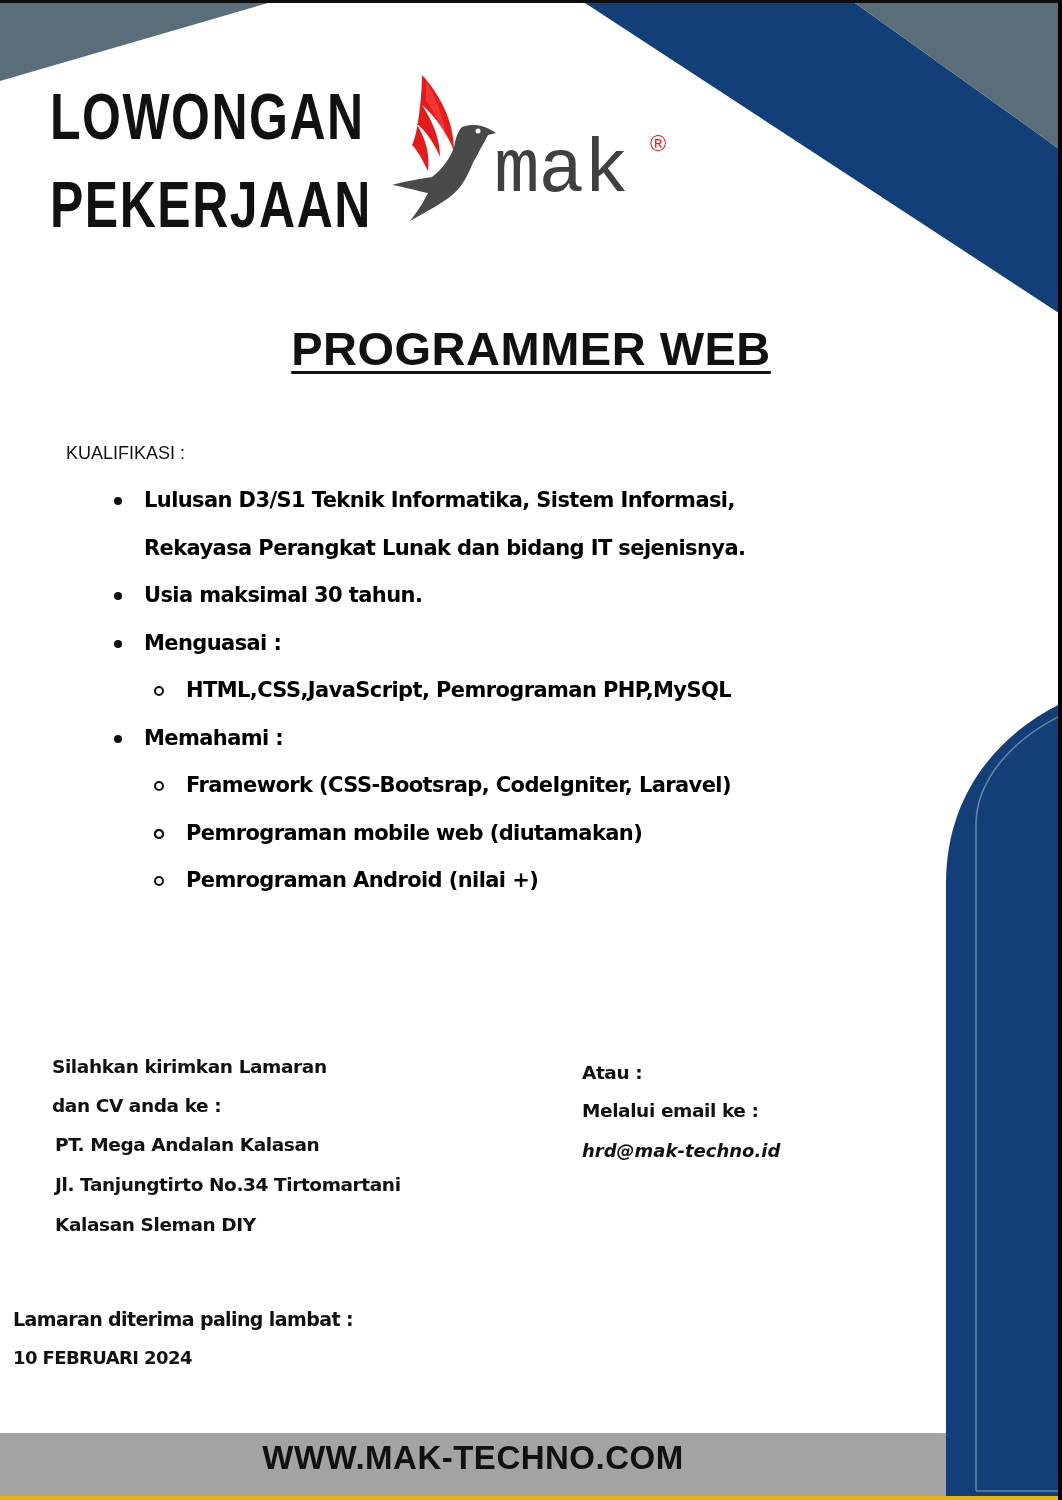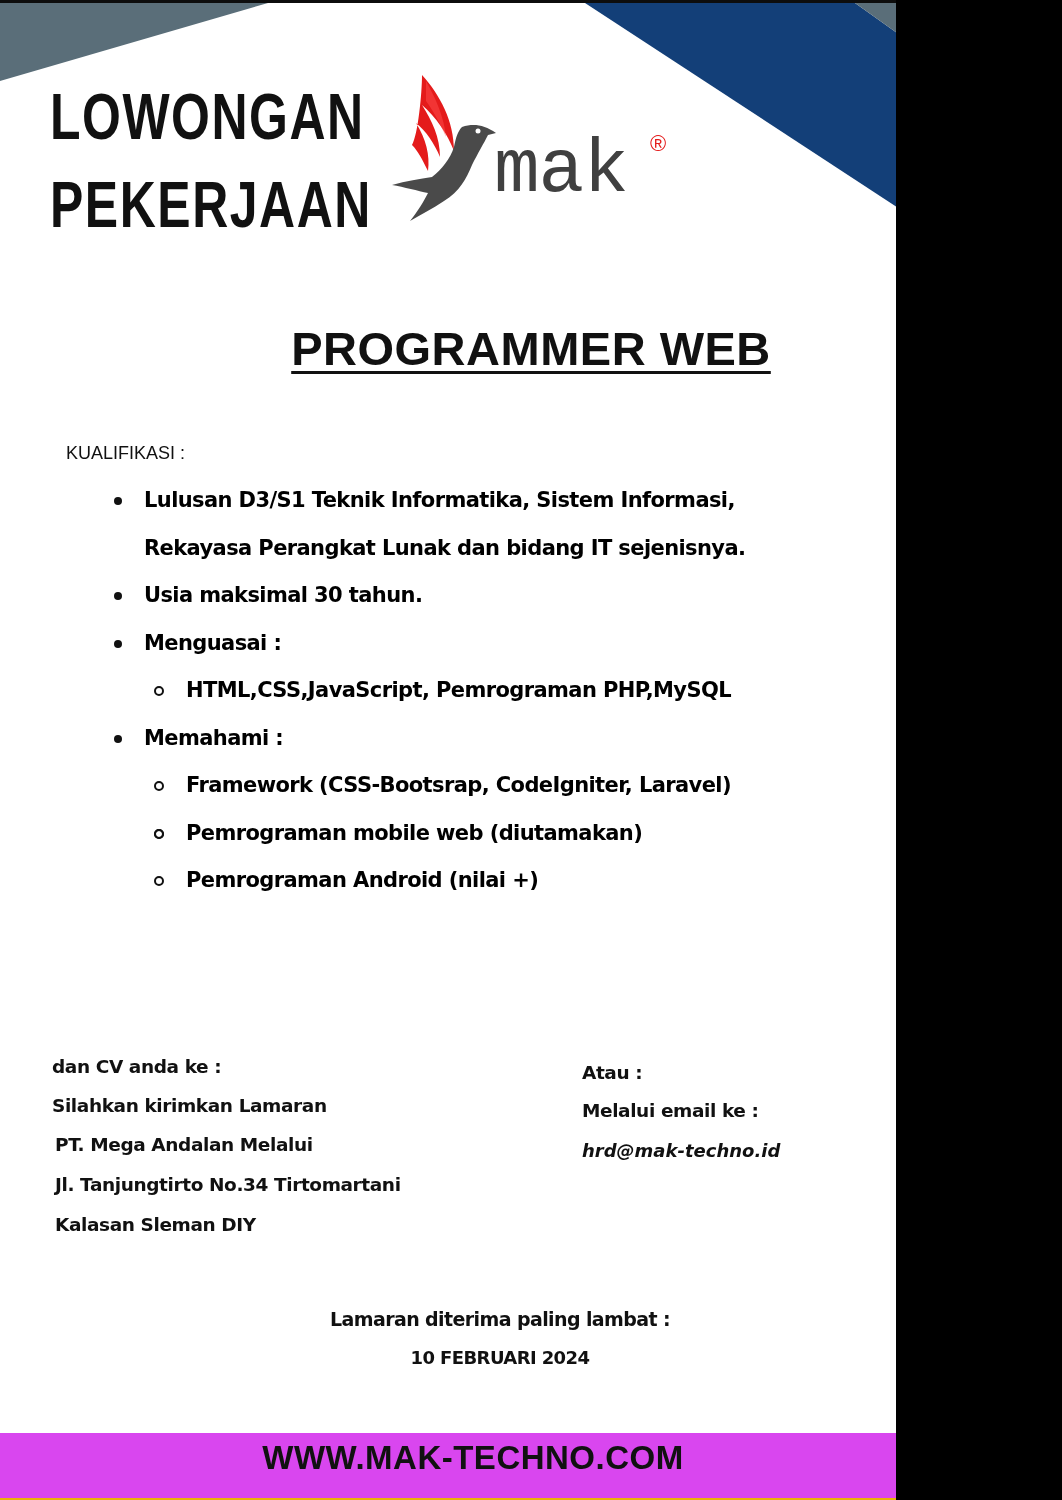--- a/index.html
+++ b/index.html
@@ -1,25 +1,25 @@
 <!DOCTYPE html>
 <html><head>
 <meta charset="utf-8">
 <style>
   * { margin: 0; padding: 0; box-sizing: border-box; }
   html, body { width: 1062px; height: 1500px; overflow: hidden; background: #000; }
   body { font-family: "DejaVu Sans", "Liberation Sans", sans-serif; color: #111; }
   .page {
     position: relative;
-    width: 896px;
+    width: 1058px;
     height: 1500px;
     background: #ffffff;
     overflow: hidden;
     border-top: 3px solid #0d0d0d;
-    border-bottom: 2px solid #eab308;
+    border-bottom: 4px solid #eab308;
   }
   svg.bg { position: absolute; left: 0; top: 0; }
 
   .title-block {
     position: absolute;
     left: 50px; top: 70px;
     font-family: "Liberation Sans", sans-serif;
     font-weight: bold;
     font-size: 64px;
     line-height: 88px;
@@ -107,31 +107,30 @@
     font-family: "DejaVu Sans", sans-serif;
     font-weight: bold; color: #111;
     letter-spacing: -0.4px;
   }
   .email-label { display: block; font-size: 18.5px; height: 38px; line-height: 34px; }
   .email-addr { display: block; font-size: 18px; height: 38px; line-height: 38px; letter-spacing: 0; font-style: italic; }
   .email-note { display: block; font-size: 16px; line-height: 28px; }
 
   .deadline {
     position: absolute; left: 0; width: 1000px; top: 1300px;
-    text-align: center;
-    font-family: "DejaVu Sans", sans-serif;
-    font-weight: bold; color: #111; letter-spacing: -0.6px;
+    font-family: "DejaVu Sans", sans-serif;
+    font-weight: bold; color: #111; letter-spacing: -0.6px; padding-left: 13px;
   }
   .deadline-label { display: block; font-size: 19px; line-height: 32px; }
   .deadline-date { display: block; font-size: 18px; line-height: 46px; }
 
   .footer-bar {
     position: absolute; left: 0; top: 1430px;
     width: 946px; height: 67px;
-    background: #d946ef;
+    background: #a3a3a3;
     text-align: center;
   }
   .footer-url {
     display: inline-block;
     margin-top: 6px;
     font-family: "Liberation Sans", sans-serif;
     font-weight: bold;
     font-size: 33px;
     color: #111;
     letter-spacing: 0.5px;
@@ -215,23 +214,23 @@
       <span class="bullet"></span>
       <span>Pemrograman mobile web (diutamakan)</span>
     </div>
     <div class="li sub">
       <span class="bullet"></span>
       <span>Pemrograman Android (nilai +)</span>
     </div>
   </div>
 
   <div class="send-block">
+    <span class="send-line">Silahkan kirimkan Lamaran</span>
     <span class="send-line">dan CV anda ke :</span>
-    <span class="send-line">Silahkan kirimkan Lamaran</span>
-    <span class="send-line addr">PT. Mega Andalan Melalui</span>
+    <span class="send-line addr">PT. Mega Andalan Kalasan</span>
     <span class="send-line addr">Jl. Tanjungtirto No.34 Tirtomartani</span>
     <span class="send-line addr">Kalasan  Sleman DIY</span>
   </div>
 
   <div class="email-block">
     <span class="email-label">Atau :</span>
     <span class="email-label">Melalui email ke :</span>
     <span class="email-addr">hrd@mak-techno.id</span>
   </div>
 

